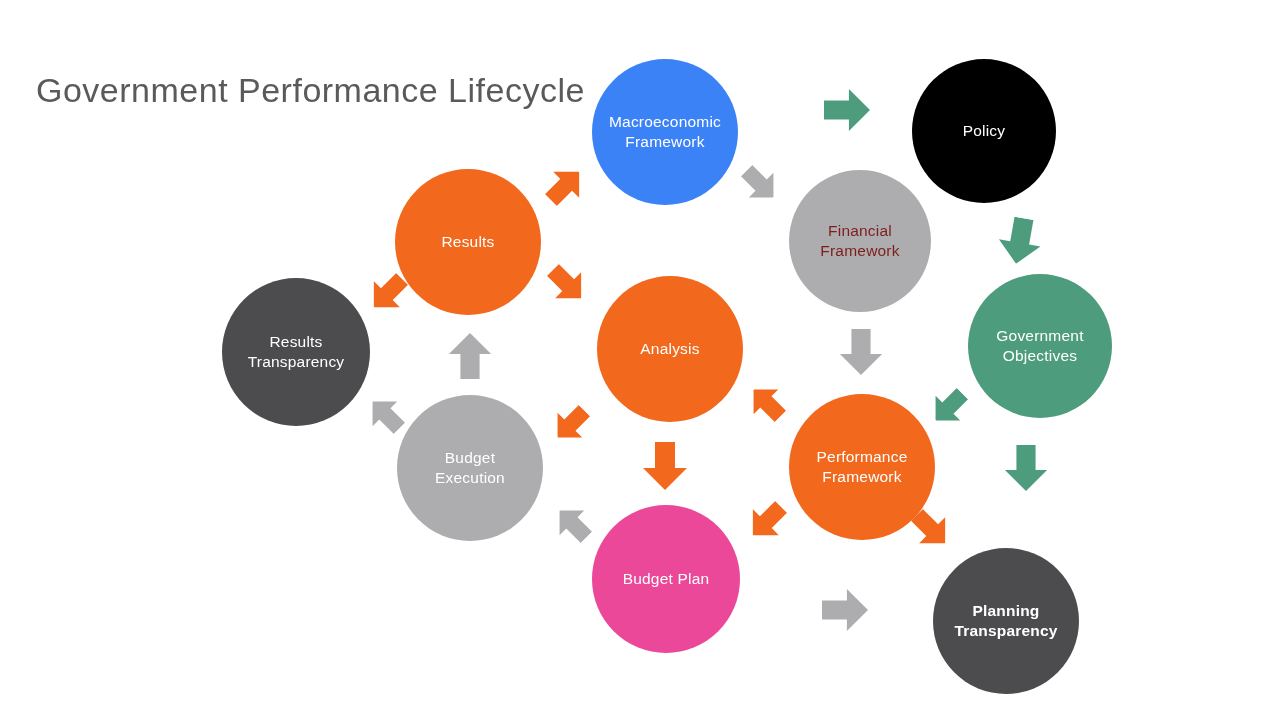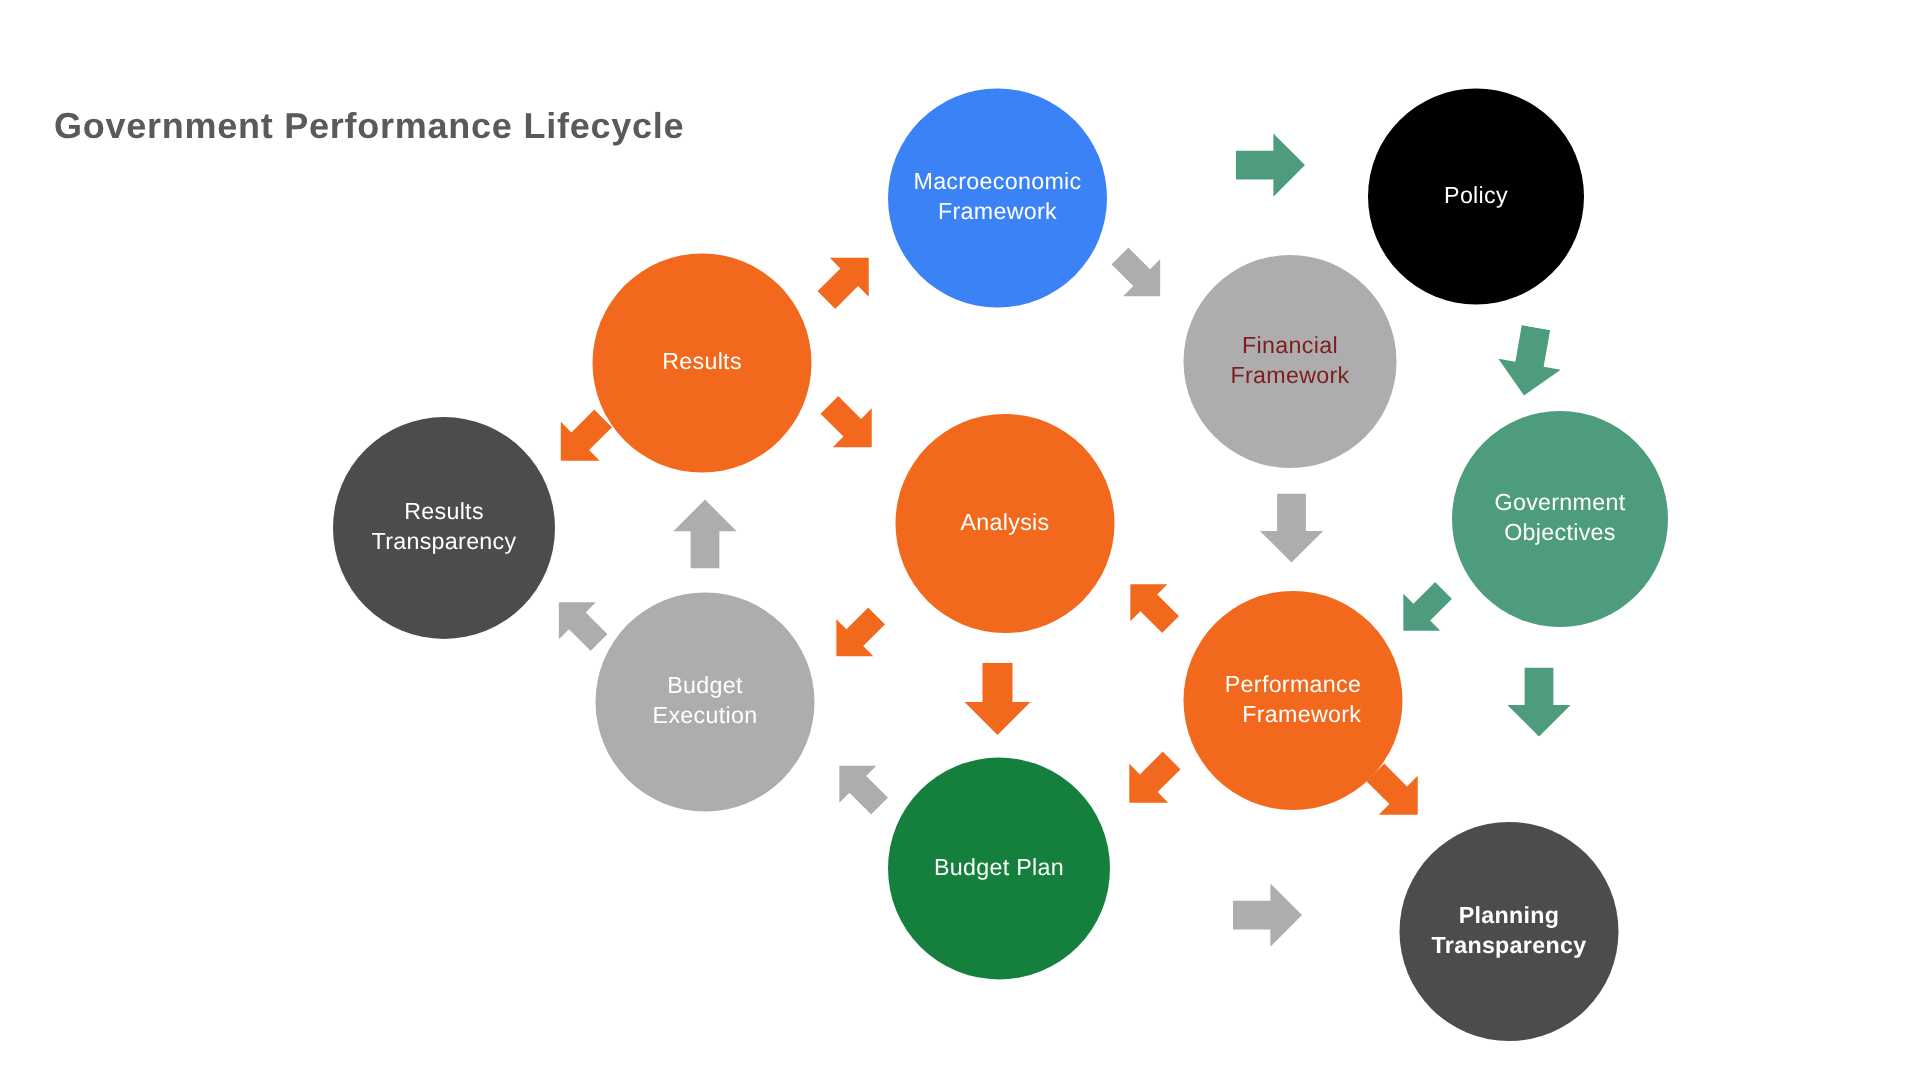--- a/index.html
+++ b/index.html
@@ -7,22 +7,22 @@
     position:relative;
     width:1280px;height:720px;
     background:#ffffff;
     overflow:hidden;
     font-family:"Liberation Sans",sans-serif;
   }
   .title{
     position:absolute;
     left:36px;top:72px;
     margin:0;
-    font-size:24px;
-    font-weight:700;
+    font-size:34px;
+    font-weight:400;
     letter-spacing:0.5px;
     line-height:1.1;
     white-space:nowrap;
   }
   .node{
     position:absolute;
     border-radius:50%;
     display:flex;
     align-items:center;
     justify-content:center;
@@ -162,25 +162,25 @@
         <span style="color: rgb(255, 255, 255);">Analysis</span>
       </div>
       <div class="node" style="left: 397px; top: 395px; width: 146px; height: 146px; background: rgb(173, 173, 175);">
         <span style="color: rgb(255, 255, 255);">Budget
 Execution</span>
       </div>
       <div class="node" style="left: 968px; top: 274px; width: 144px; height: 144px; background: rgb(78, 156, 126);">
         <span style="color: rgb(255, 255, 255);">Government
 Objectives</span>
       </div>
-      <div class="node" style="left: 789px; top: 394px; width: 146px; height: 146px; background: rgb(242, 104, 28); text-align: right;">
+      <div class="node" style="left: 789px; top: 394px; width: 146px; height: 146px; background: rgb(242, 104, 28);">
         <span style="color: rgb(255, 255, 255);">Performance
 Framework</span>
       </div>
-      <div class="node" style="left: 592px; top: 505px; width: 148px; height: 148px; background: #15803d;">
+      <div class="node" style="left: 592px; top: 505px; width: 148px; height: 148px; background: #ec4899;">
         <span style="color: rgb(255, 255, 255);">Budget Plan</span>
       </div>
       <div class="node" style="left: 933px; top: 548px; width: 146px; height: 146px; background: rgb(76, 76, 78); font-weight: bold;">
         <span style="color: rgb(255, 255, 255);">Planning
 Transparency</span>
       </div>
     </div>
 </div>
 
 </body></html>

